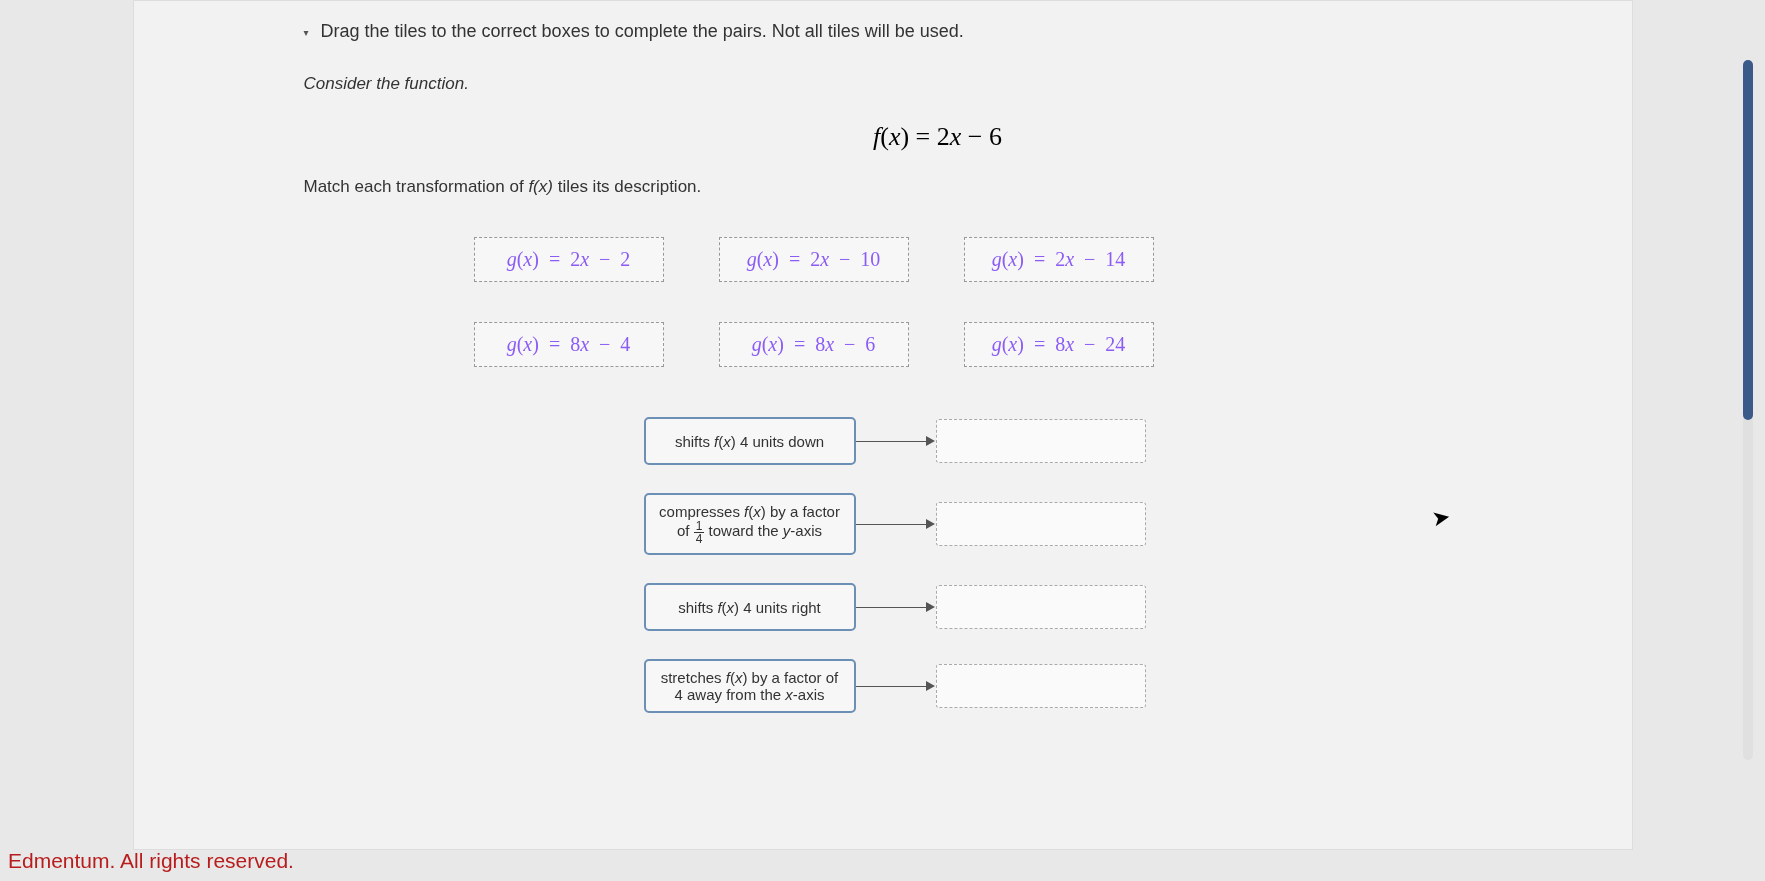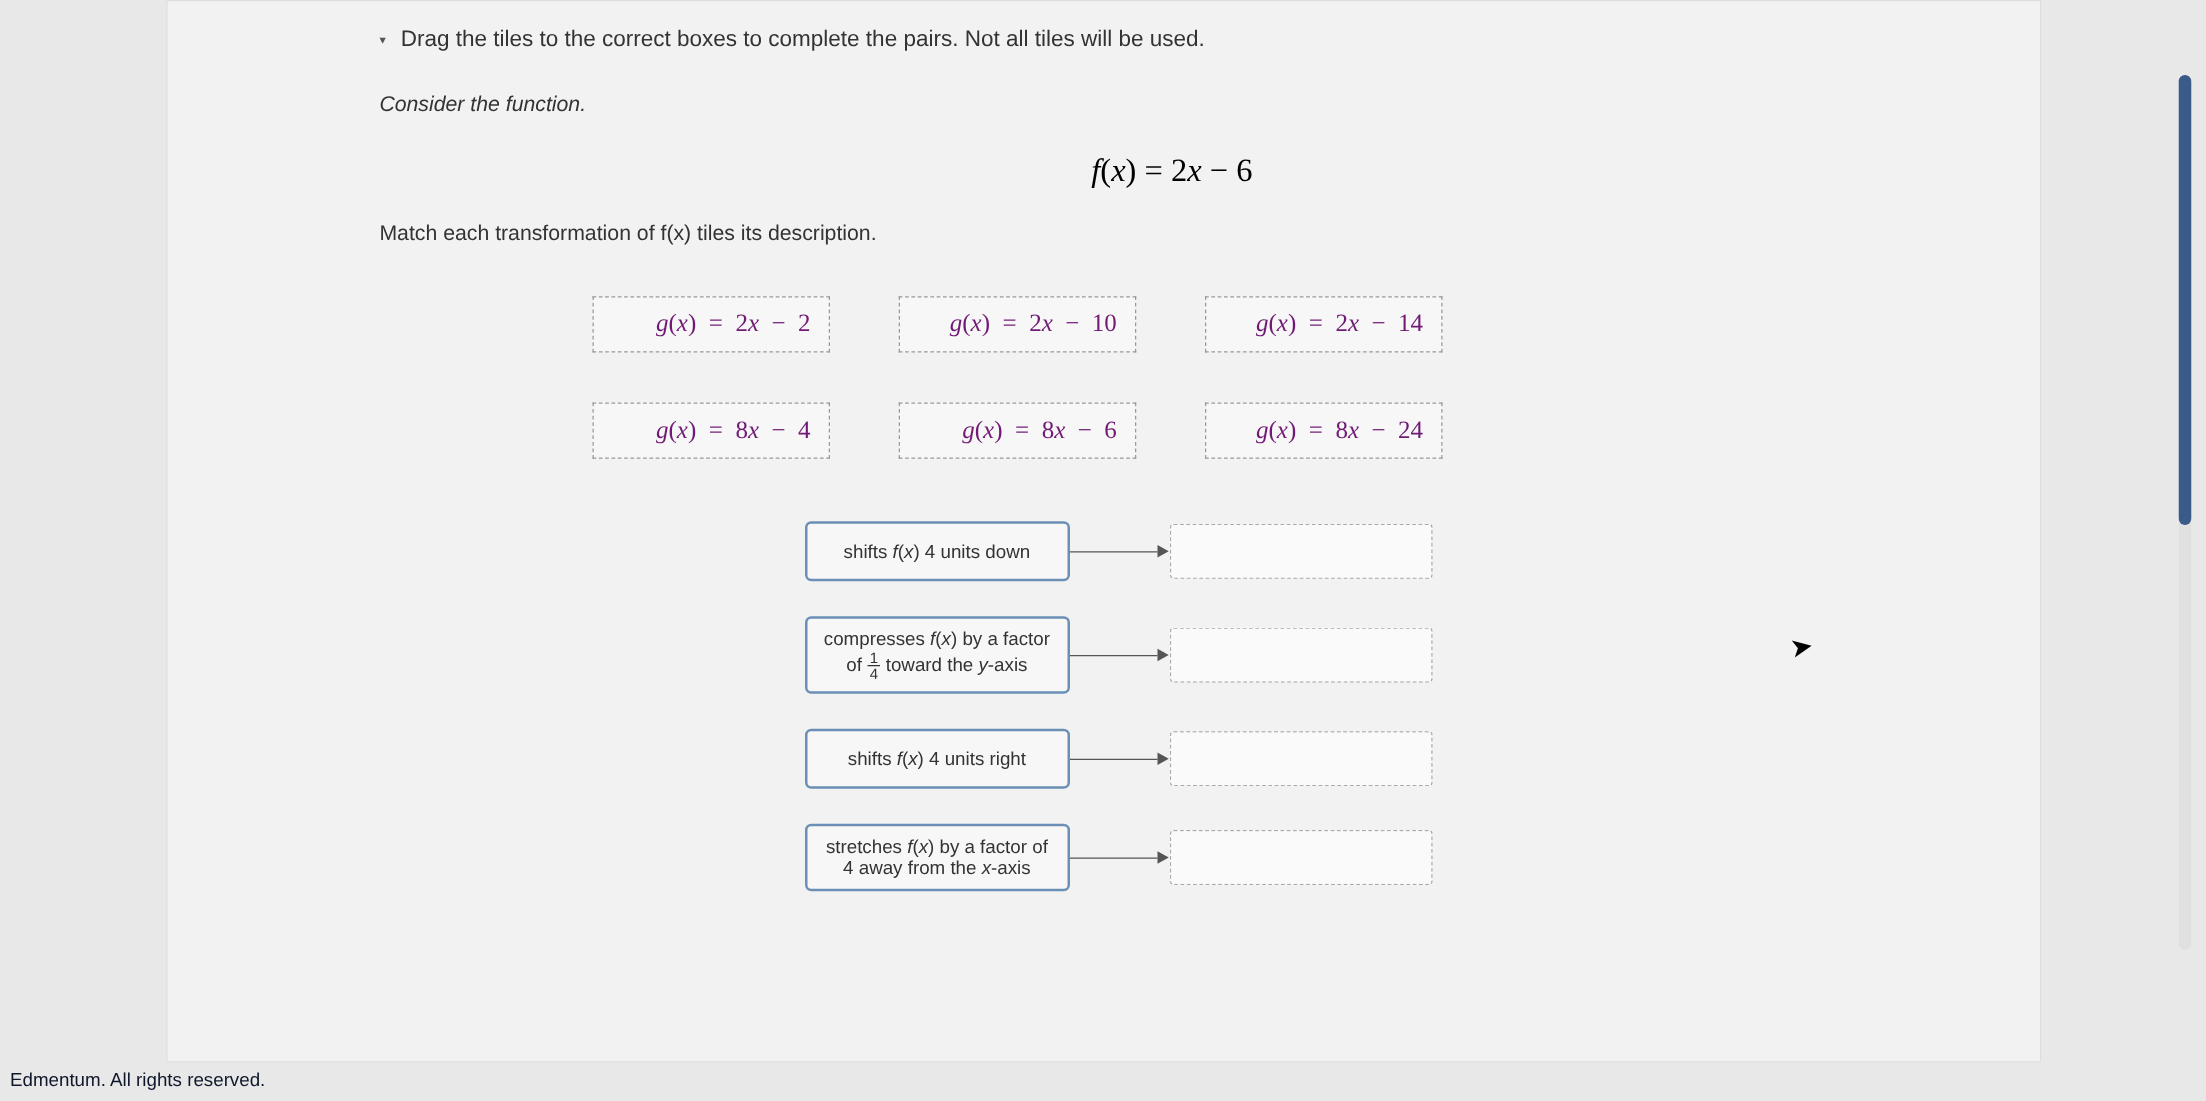--- a/index.html
+++ b/index.html
@@ -36,43 +36,43 @@
   font-family: 'Times New Roman', serif;
   margin: 10px 0 25px 0;
   font-style: italic;
 }
 .equation-center .nrm { font-style: normal; }
 .match-instruction {
   font-size: 17px;
   color: #333;
   margin-bottom: 40px;
 }
-.em { }
+.em { font-style: italic; }
 .tiles-grid {
   display: flex;
   flex-direction: column;
   gap: 40px;
   margin-left: 170px;
   margin-bottom: 50px;
 }
 .tile-row {
   display: flex;
   gap: 55px;
 }
 .tile {
   border: 1px dashed #999;
   background: #f7f7f7;
   padding: 10px 14px;
   font-size: 20px;
   font-family: 'Times New Roman', serif;
   font-style: italic;
   cursor: move;
   min-width: 190px;
-  text-align: right;
-  color: #701a75;
+  text-align: center;
+  color: #8b5cf6;
   user-select: none;
 }
 .tile .nrm { font-style: normal; }
 .pairs-area {
   display: flex;
   flex-direction: column;
   gap: 28px;
   margin-left: 340px;
 }
 .pair-row {
@@ -133,22 +133,22 @@
   width: 10px;
   height: 360px;
   top: 0;
   background: #3a5a8a;
   border-radius: 5px;
 }
 .footer {
   position: absolute;
   bottom: 8px;
   left: 8px;
-  font-size: 15px;
-  color: #0f172a;
+  font-size: 21px;
+  color: #b91c1c;
 }
 .cursor {
   position: absolute;
   right: 315px;
   top: 505px;
   font-size: 22px;
   color: #000;
   transform: rotate(-10deg);
 }
 .frac {

